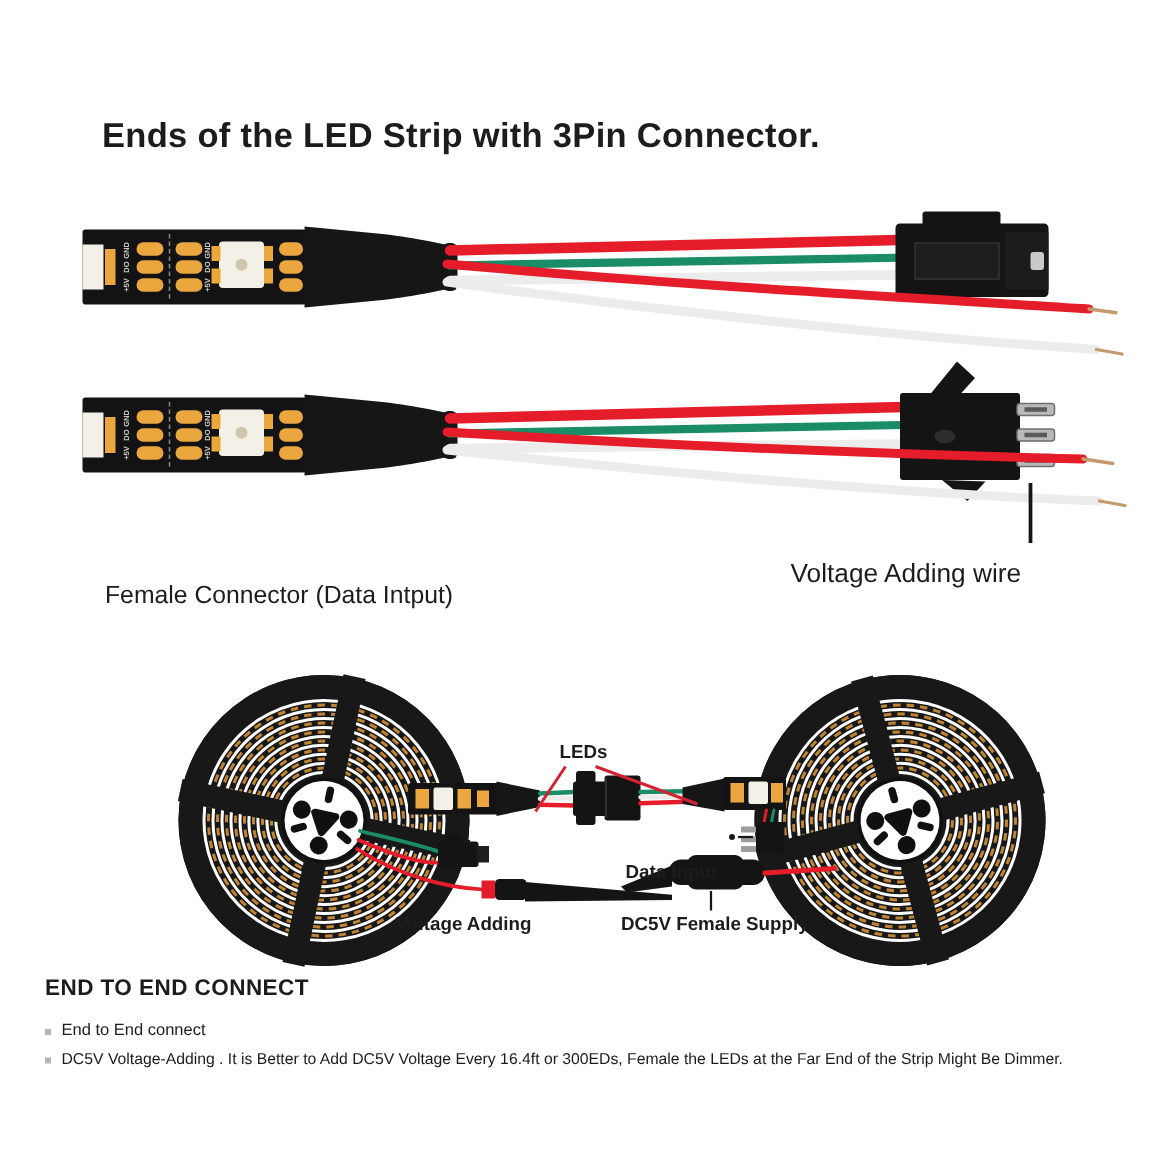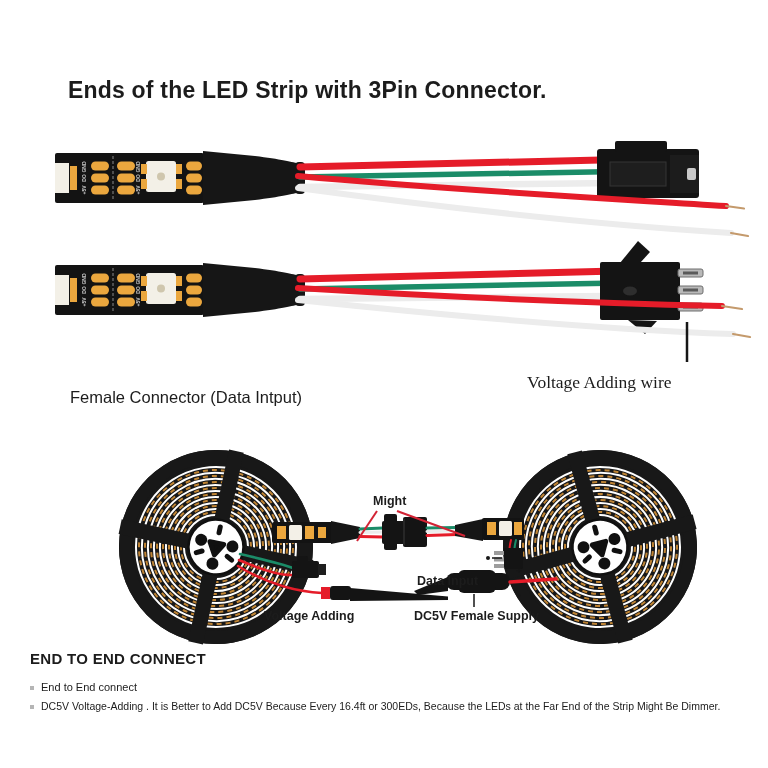--- a/index.html
+++ b/index.html
@@ -2,21 +2,21 @@
 <html style="--wire-red: #e51c29; --wire-green: #1b8c68; --wire-white: #ececec; --pad-gold: #eba73e; --pcb-black: #131313; --spiral-amber: #bf8434; --pointer-red: #d22334; --text-dark: #1c1c1c;"><head>
 <meta charset="utf-8">
 <style>
   html,body{margin:0;padding:0;background:#fff;}
   #canvas{position:relative;width:768px;height:768px;background:#ffffff;overflow:hidden;
           font-family:"Liberation Sans",sans-serif;}
   #art{position:absolute;left:0;top:0;}
   .lbl{position:absolute;color:var(--text-dark);white-space:nowrap;}
   .heading-top{left:68px;top:77px;font-size:23px;font-weight:700;letter-spacing:.2px;}
   .female-lbl{left:70px;top:388px;font-size:16.5px;font-weight:400;}
-  .voltwire-lbl{left:527px;top:372px;font-size:17.5px;font-weight:400;font-family:Liberation Serif, serif;}
+  .voltwire-lbl{left:527px;top:372px;font-size:17.5px;font-weight:400;}
   .diag-lbl{font-size:12.5px;font-weight:700;}
   .lock-lbl{left:373px;top:494px;}
   .datain-lbl{left:417px;top:550px;margin-top:24px;}
   .voltadd-lbl{left:264px;top:609px;}
   .psu-lbl{left:414px;top:609px;}
   .footer-head{left:30px;top:650px;font-size:15px;font-weight:700;letter-spacing:.3px;}
   .bullets{position:absolute;left:30px;top:681px;width:730px;}
   .bullet-row{display:flex;align-items:flex-start;margin-bottom:7px;}
   .bullet-marker{width:4px;height:4px;background:#b5b5b5;margin:5px 7px 0 0;flex:none;}
   .bullet-text-1{font-size:11px;color:var(--text-dark);}
@@ -232,30 +232,30 @@
   <line x1="397" y1="511" x2="465" y2="536" class="redline"></line>
 
   <circle cx="488" cy="558" r="2" fill="#161616"></circle>
   <line x1="492" y1="558" x2="502" y2="558" class="ptr" stroke-width="1.5"></line>
 </svg>
 
 <div class="lbl heading-top">Ends of the LED Strip with 3Pin Connector.</div>
 <div class="lbl female-lbl">Female Connector (Data Intput)</div>
 <div class="lbl voltwire-lbl">Voltage Adding wire</div>
 
-<div class="lbl diag-lbl lock-lbl">Might</div>
+<div class="lbl diag-lbl lock-lbl">LEDs</div>
 <div class="lbl diag-lbl datain-lbl">Data Input</div>
 <div class="lbl diag-lbl voltadd-lbl">Voltage Adding</div>
 <div class="lbl diag-lbl psu-lbl">DC5V Female Supply</div>
 
 <div class="lbl footer-head">END TO END CONNECT</div>
 <div class="bullets">
   <div class="bullet-row">
     <span class="bullet-marker"></span>
     <span class="bullet-text-1">End to End connect</span>
   </div>
   <div class="bullet-row">
     <span class="bullet-marker"></span>
-    <span class="bullet-text-2">DC5V Voltage-Adding . It is Better to Add DC5V Because Every 16.4ft or 300EDs, Because the LEDs at the Far End of the Strip Might Be Dimmer.</span>
+    <span class="bullet-text-2">DC5V Voltage-Adding . It is Better to Add DC5V Voltage Every 16.4ft or 300EDs, Female the LEDs at the Far End of the Strip Might Be Dimmer.</span>
   </div>
 </div>
 
 </div>
 
 </body></html>

